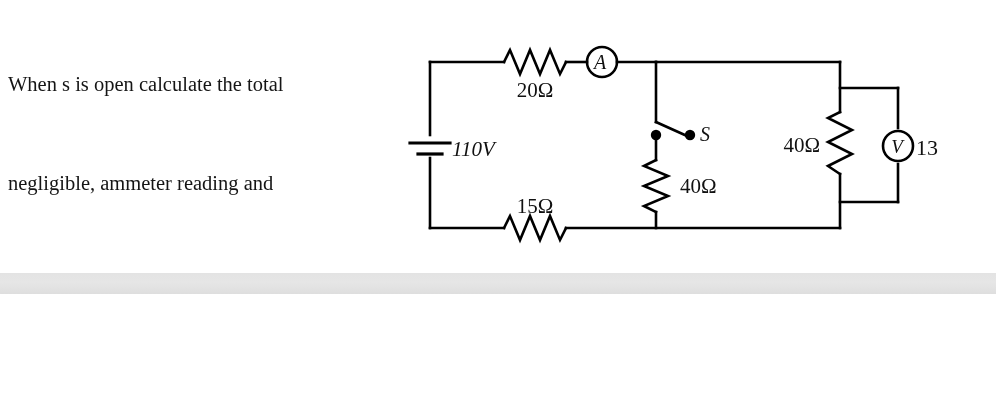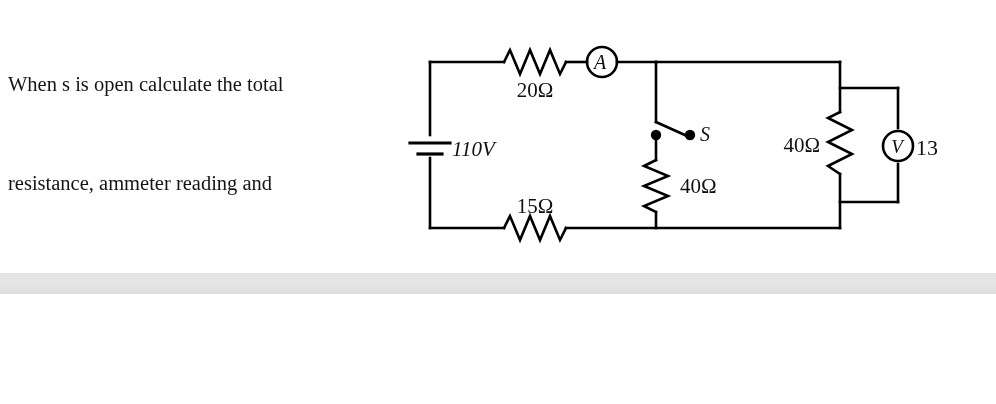--- a/index.html
+++ b/index.html
@@ -61,21 +61,21 @@
   }
   #circuit svg { display: block; }
 </style>
 </head>
 <body>
 
 <div id="page">
 
   <div class="qtext" id="top-text">
     <div>When s is open calculate the total</div>
-    <div>resistance, ammeter reading and</div>
+    <div>negligible, ammeter reading and</div>
   </div>
 
   <div id="circuit">
     <svg width="596" height="215" viewBox="0 0 596 215" xmlns="http://www.w3.org/2000/svg">
       <g stroke="#000000" stroke-width="2.6" fill="none" stroke-linecap="square" stroke-linejoin="miter">
 
         <path d="M30,22 L30,95"></path>
 
         <path d="M30,118 L30,188"></path>
 

